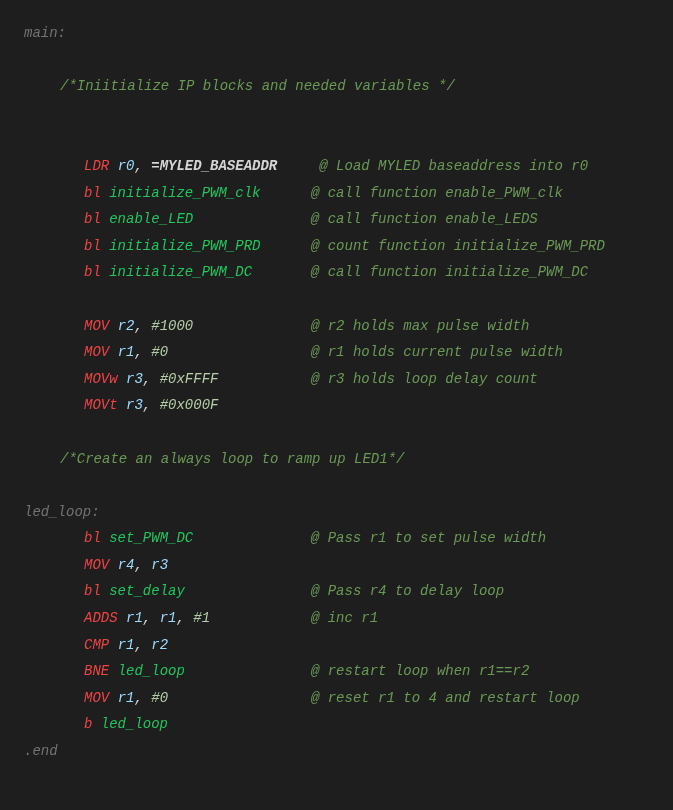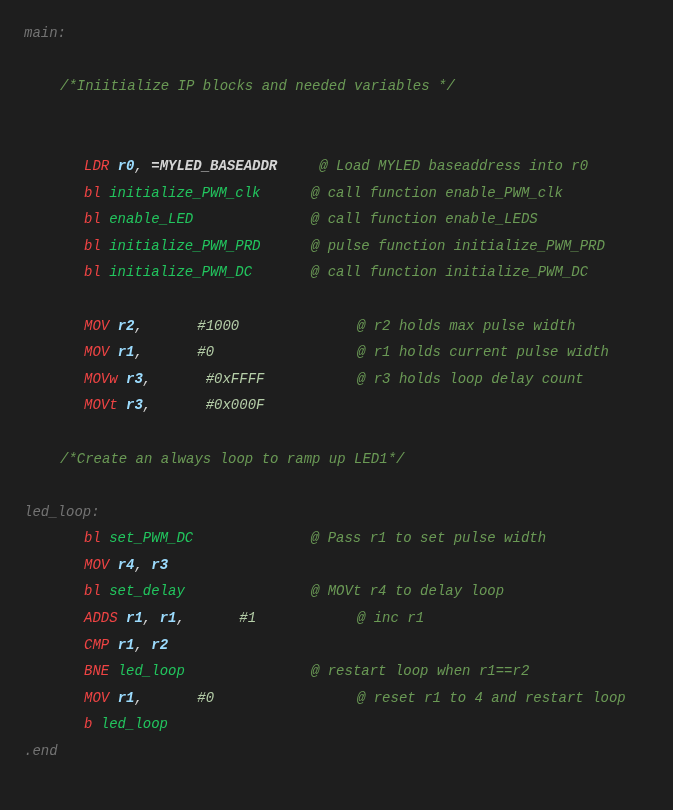--- a/index.html
+++ b/index.html
@@ -19,35 +19,33 @@
     white-space: pre;
   }
   .label {
     color: #737373;
   }
   .mnemonic {
     color: #ef4444;
   }
   .reg {
     color: #9cdcfe;
-    font-weight: bold;
   }
   .func {
     color: #22c55e;
   }
   .punct {
     color: #d4d4d4;
   }
   .comment {
     color: #6a9955;
     font-style: italic;
   }
   .lit {
     color: #b5cea8;
-    margin-left: 46px;
   }
   .symlit {
     color: #d4d4d4;
     font-weight: bold;
   }
   .indent1 { padding-left: 36px; }
   .indent2 { padding-left: 60px; }
   pre.code {
     margin:0;
     font-family: inherit;
@@ -59,33 +57,33 @@
 <body>
 
 <pre class="code"><span class="line"><span class="label">main:</span></span>
 <span class="line"> </span>
 <span class="line indent1"><span class="comment">/*Iniitialize IP blocks and needed variables */</span></span>
 <span class="line"> </span>
 <span class="line"> </span>
 <span class="line indent2"><span class="mnemonic">LDR</span> <span class="reg">r0</span><span class="punct">,</span> <span class="symlit">=MYLED_BASEADDR</span>     <span class="comment">@ Load MYLED baseaddress into r0</span></span>
 <span class="line indent2"><span class="mnemonic">bl</span> <span class="func">initialize_PWM_clk</span>      <span class="comment">@ call function enable_PWM_clk</span></span>
 <span class="line indent2"><span class="mnemonic">bl</span> <span class="func">enable_LED</span>              <span class="comment">@ call function enable_LEDS</span></span>
-<span class="line indent2"><span class="mnemonic">bl</span> <span class="func">initialize_PWM_PRD</span>      <span class="comment">@ pulse function initialize_PWM_PRD</span></span>
+<span class="line indent2"><span class="mnemonic">bl</span> <span class="func">initialize_PWM_PRD</span>      <span class="comment">@ count function initialize_PWM_PRD</span></span>
 <span class="line indent2"><span class="mnemonic">bl</span> <span class="func">initialize_PWM_DC</span>       <span class="comment">@ call function initialize_PWM_DC</span></span>
 <span class="line"> </span>
 <span class="line indent2"><span class="mnemonic">MOV</span> <span class="reg">r2</span><span class="punct">,</span> <span class="lit">#1000</span>              <span class="comment">@ r2 holds max pulse width</span></span>
 <span class="line indent2"><span class="mnemonic">MOV</span> <span class="reg">r1</span><span class="punct">,</span> <span class="lit">#0</span>                 <span class="comment">@ r1 holds current pulse width</span></span>
 <span class="line indent2"><span class="mnemonic">MOVw</span> <span class="reg">r3</span><span class="punct">,</span> <span class="lit">#0xFFFF</span>           <span class="comment">@ r3 holds loop delay count</span></span>
 <span class="line indent2"><span class="mnemonic">MOVt</span> <span class="reg">r3</span><span class="punct">,</span> <span class="lit">#0x000F</span></span>
 <span class="line"> </span>
 <span class="line indent1"><span class="comment">/*Create an always loop to ramp up LED1*/</span></span>
 <span class="line"> </span>
 <span class="line"><span class="label">led_loop:</span></span>
 <span class="line indent2"><span class="mnemonic">bl</span> <span class="func">set_PWM_DC</span>              <span class="comment">@ Pass r1 to set pulse width</span></span>
 <span class="line indent2"><span class="mnemonic">MOV</span> <span class="reg">r4</span><span class="punct">,</span> <span class="reg">r3</span></span>
-<span class="line indent2"><span class="mnemonic">bl</span> <span class="func">set_delay</span>               <span class="comment">@ MOVt r4 to delay loop</span></span>
+<span class="line indent2"><span class="mnemonic">bl</span> <span class="func">set_delay</span>               <span class="comment">@ Pass r4 to delay loop</span></span>
 <span class="line indent2"><span class="mnemonic">ADDS</span> <span class="reg">r1</span><span class="punct">,</span> <span class="reg">r1</span><span class="punct">,</span> <span class="lit">#1</span>            <span class="comment">@ inc r1</span></span>
 <span class="line indent2"><span class="mnemonic">CMP</span> <span class="reg">r1</span><span class="punct">,</span> <span class="reg">r2</span></span>
 <span class="line indent2"><span class="mnemonic">BNE</span> <span class="func">led_loop</span>               <span class="comment">@ restart loop when r1==r2</span></span>
 <span class="line indent2"><span class="mnemonic">MOV</span> <span class="reg">r1</span><span class="punct">,</span> <span class="lit">#0</span>                 <span class="comment">@ reset r1 to 4 and restart loop</span></span>
 <span class="line indent2"><span class="mnemonic">b</span> <span class="func">led_loop</span></span>
 <span class="line"><span class="label">.end</span></span>
 </pre>
 
 </body></html>

